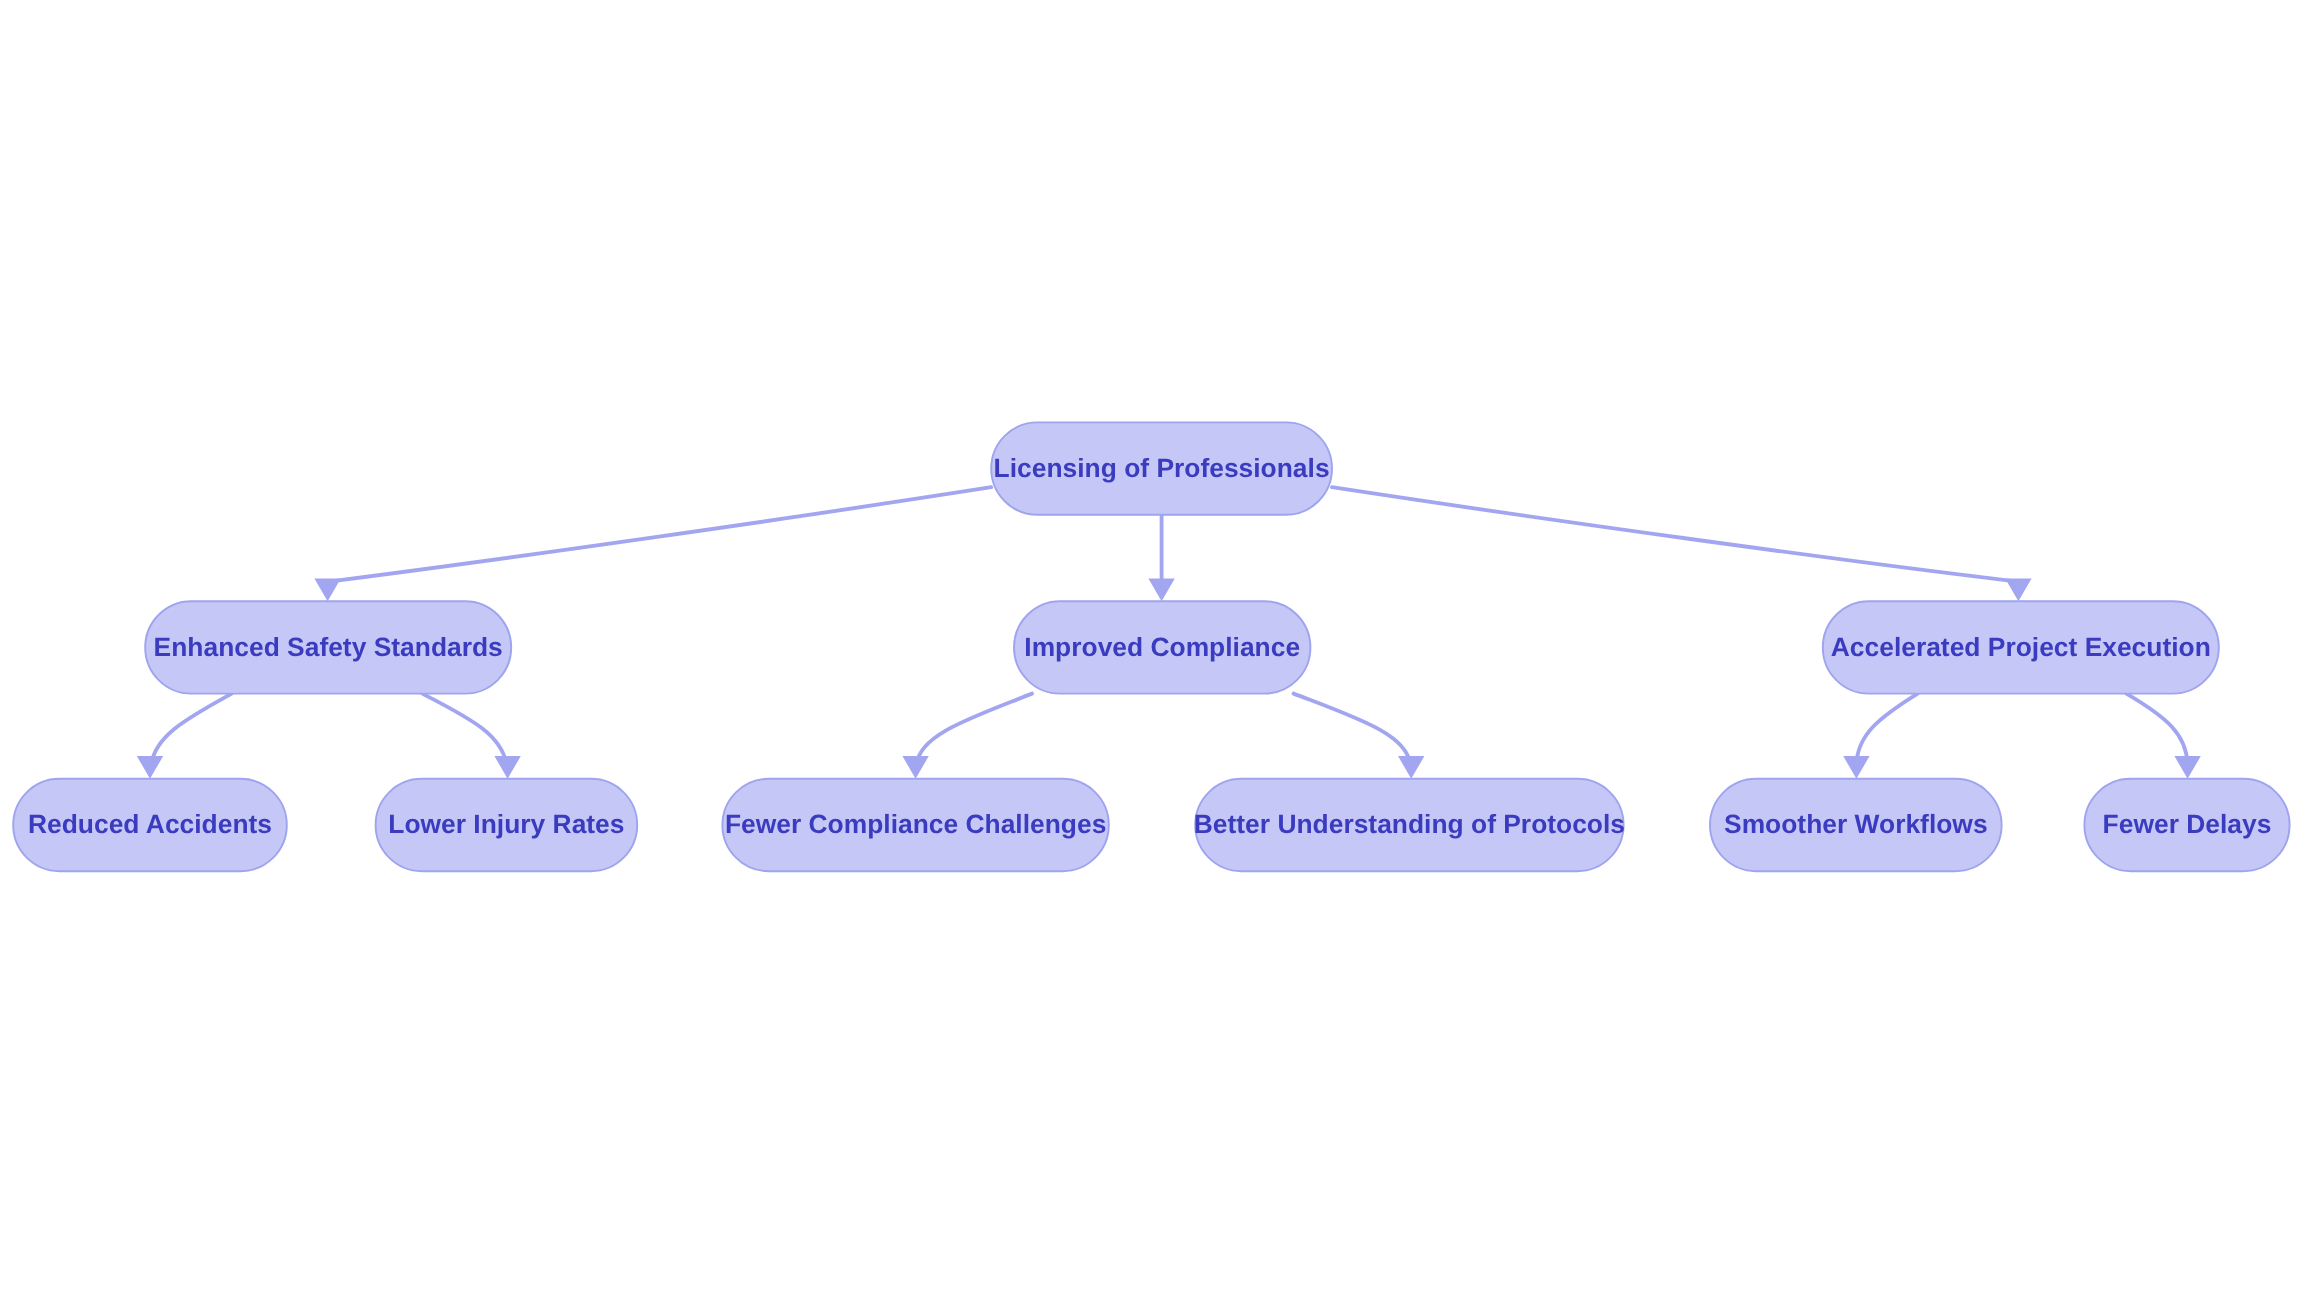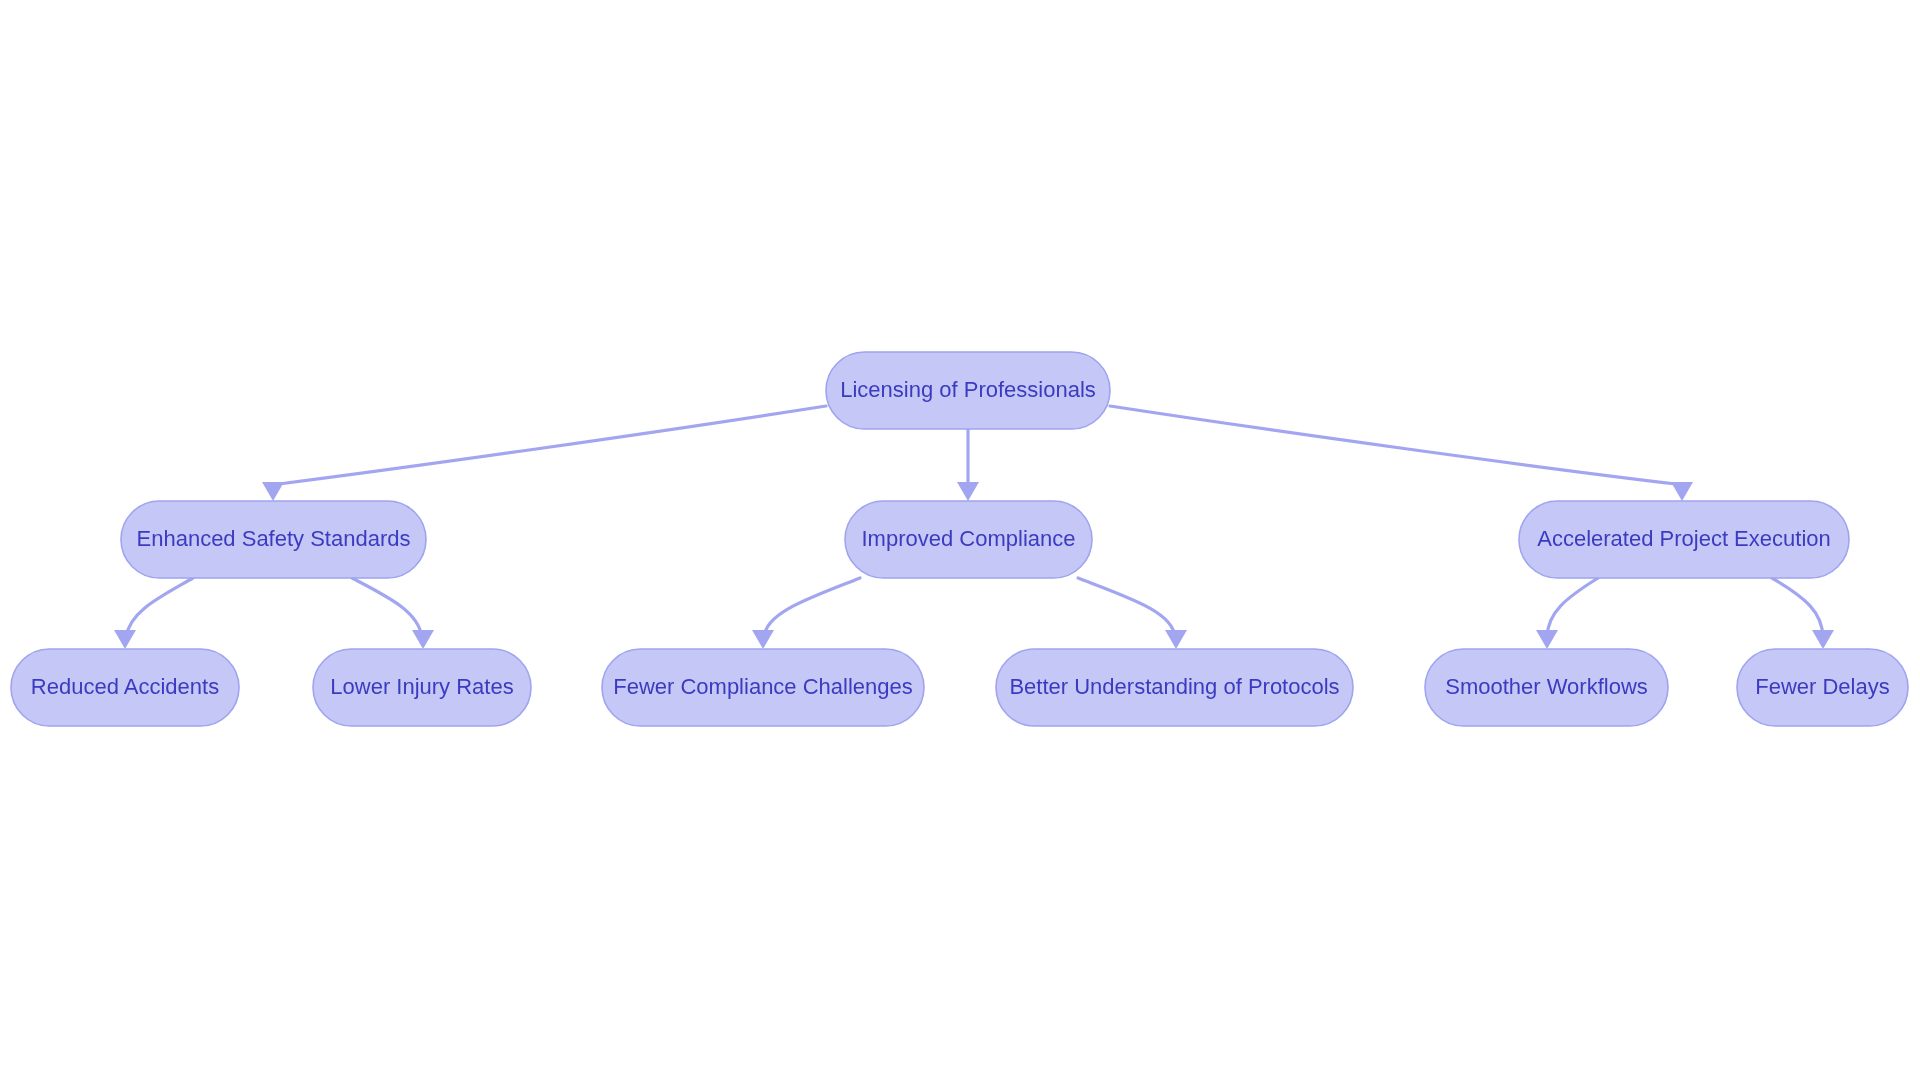--- a/index.html
+++ b/index.html
@@ -12,20 +12,21 @@
     width: 1920px;
     height: 1083px;
     overflow: hidden;
     font-family: "Liberation Sans", sans-serif;
   }
   #flow-root {
     position: relative;
     width: 1920px;
     height: 859px;
     background: #ffffff;
+    font-weight: bold;
   }
   #flow-svg {
     display: block;
     width: 1920px;
     height: 1083px;
   }
   .node-shape {
     fill: #c5c8f7;
     stroke: #9fa4ee;
     stroke-width: 1.6;

